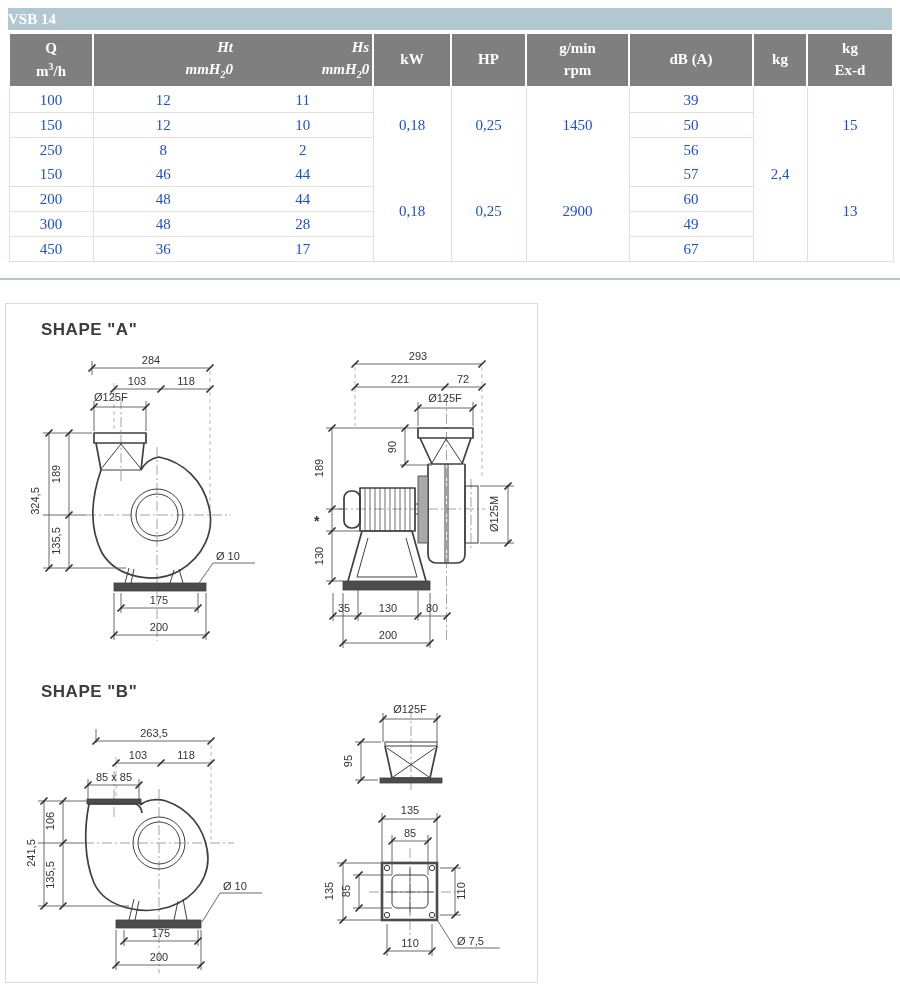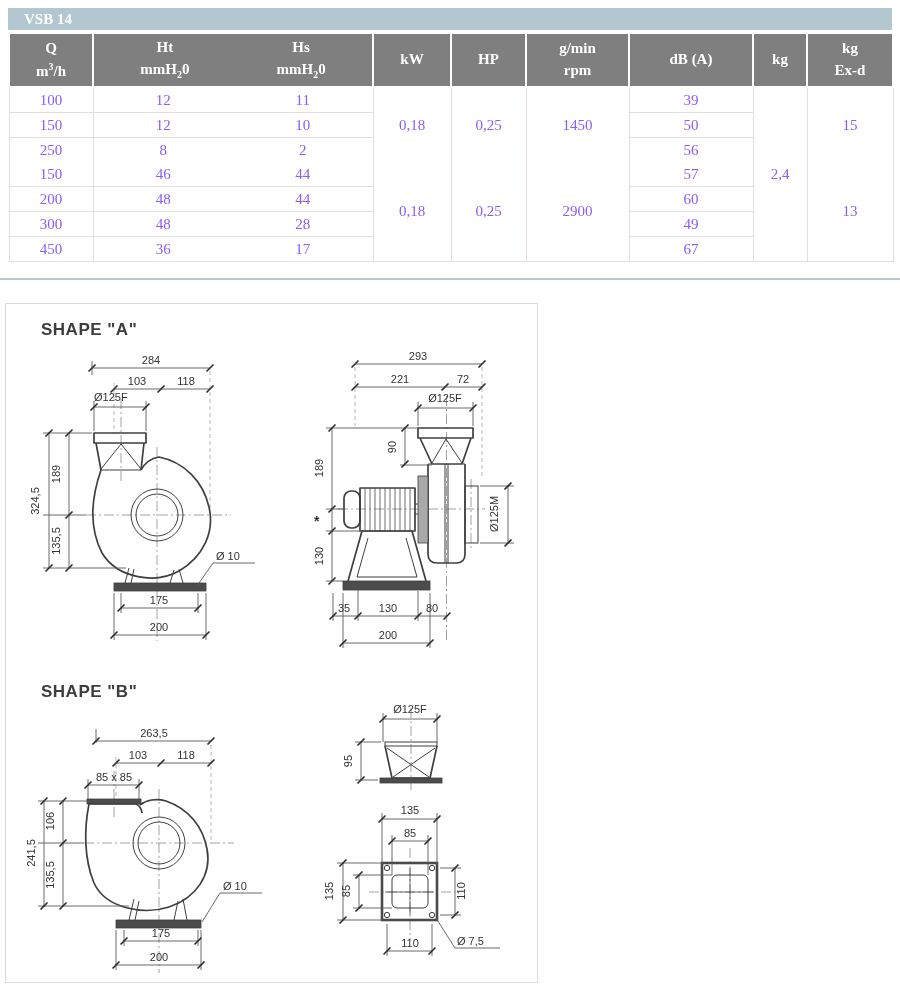--- a/index.html
+++ b/index.html
@@ -2,33 +2,33 @@
 <html><head>
 <meta charset="utf-8">
 <style>
   html,body { margin:0; padding:0; background:#fff; }
   .page { position:relative; width:900px; height:995px; background:#fff;
           font-family:"Liberation Serif",serif; overflow:hidden; }
 
   
   .tablewrap { position:absolute; left:8px; top:8px; width:884px; }
   .titlebar { background:#b3c7d1; color:#fff; font-weight:bold; font-size:15px;
-              height:22px; line-height:22px; padding-left:16px; box-sizing:border-box; }
+              height:22px; line-height:22px; box-sizing:border-box; }
   table.spec { border-collapse:collapse; width:884px; table-layout:fixed; margin-top:2px; }
   table.spec th { background:#7f7f7f; color:#fff; border:2px solid #fff;
                   font-size:15px; font-weight:bold; height:52px; padding:0;
                   text-align:center; vertical-align:middle; line-height:1.45; }
   table.spec td { border-left:1px solid #e6dcdc; border-right:1px solid #e6dcdc;
                   border-top:none; border-bottom:none; text-align:center;
-                  font-size:15px; color:#8b5cf6; height:24px; padding:0; }
+                  font-size:15px; color:#1d4ed8; height:24px; padding:0; }
   table.spec td.bb { border-bottom:1px solid #e6dcdc; }
   table.spec td.nr { border-right:none; }
   table.spec td.nl { border-left:none; }
   table.spec sup, table.spec sub { font-size:10px; }
-  .hth { display:inline-block; width:49%; text-align:center; vertical-align:middle; }
+  .hth { display:inline-block; width:49%; text-align:right; vertical-align:middle;font-style:italic; }
 
   
   .sep { position:absolute; top:278px; left:0; width:900px; height:2px; background:#b7c6cd; }
   .drawbox { position:absolute; left:5px; top:303px; width:531px; height:678px;
              border:1px solid #d9d9d9; background:#fff; }
   .shape-title { position:absolute; font-family:"Liberation Sans",sans-serif;
                  font-weight:bold; font-size:17px; color:#3d3d3d; letter-spacing:.5px; }
   .t-a { left:35px; top:16px; }
   .t-b { left:35px; top:378px; }
   .drawbox svg { position:absolute; }

